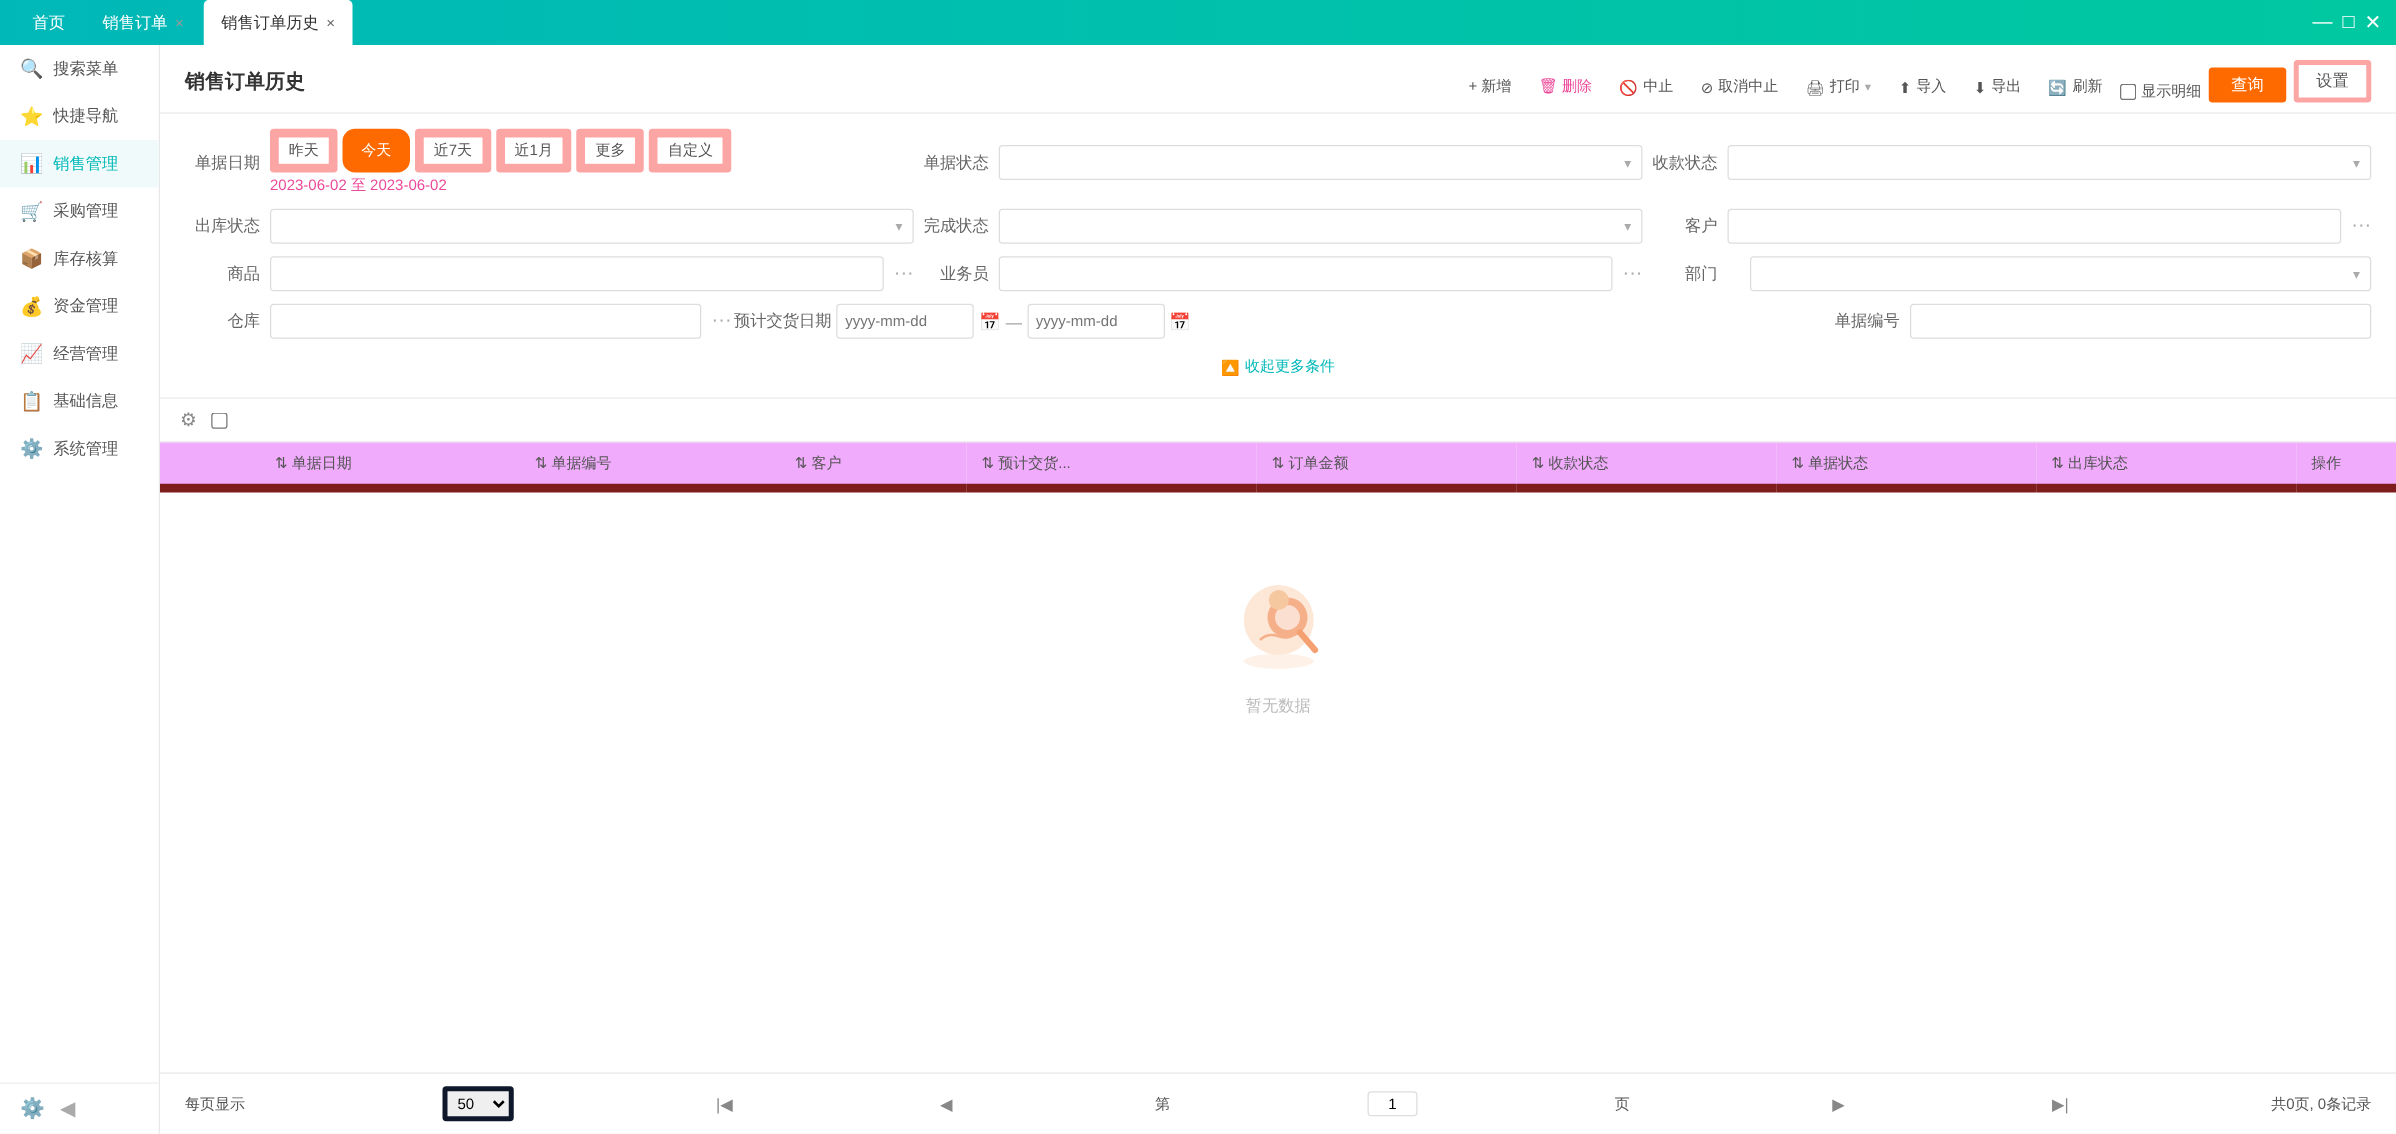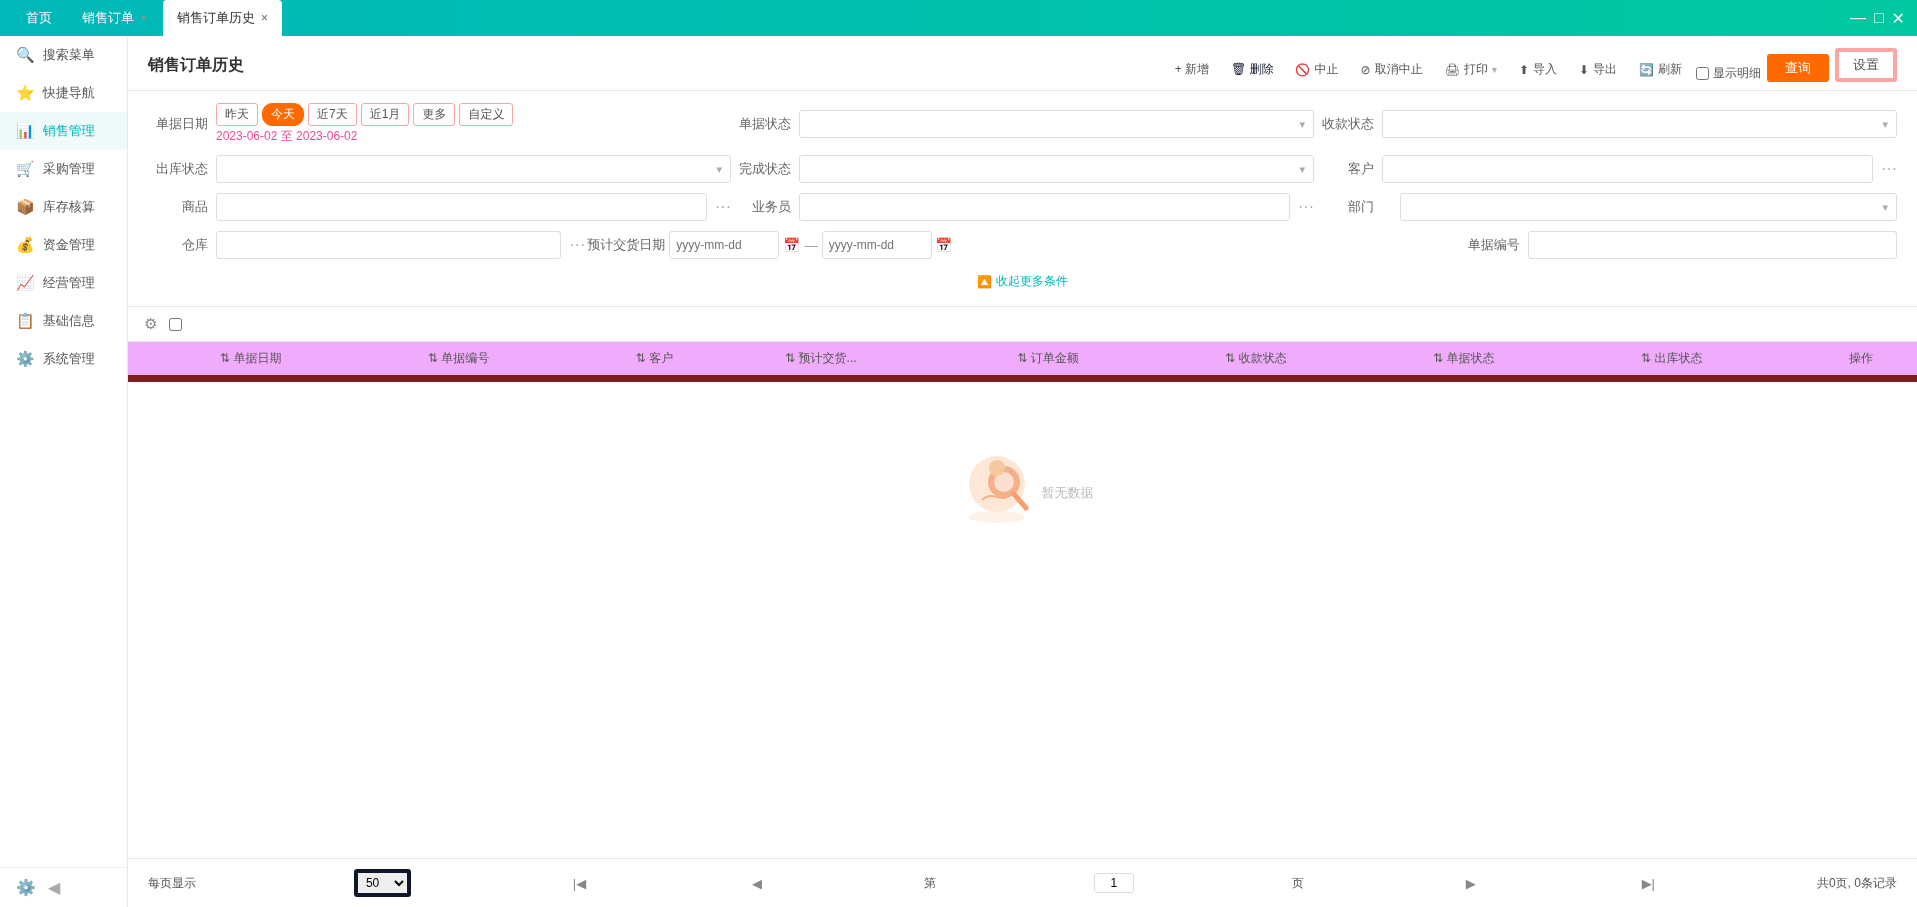--- a/index.html
+++ b/index.html
@@ -26,37 +26,37 @@
     .sidebar-bottom { margin-top: auto; display: flex; align-items: center; padding: 10px 16px; gap: 12px; border-top: 1px solid #eee; }
 
     
     .content { flex: 1; overflow-y: auto; display: flex; flex-direction: column; }
 
     
     .page-header { display: flex; align-items: center; justify-content: space-between; padding: 12px 20px 8px; background: #fff; border-bottom: 1px solid #e8e8e8; flex-shrink: 0; }
     .page-title { font-size: 16px; font-weight: 600; color: #333; }
     .toolbar { display: flex; align-items: flex-end; gap: 6px; }
     .toolbar-btn { display: flex; align-items: center; gap: 4px; padding: 4px 8px; border: none; background: none; color: #555; cursor: pointer; font-size: 12px; }
-    .toolbar-btn.danger { color: #0f172a; }
+    .toolbar-btn.danger { color: #ec4899; }
     .btn-query { background: #ff6a00; color: #fff; border: none; padding: 5px 18px; border-radius: 3px; cursor: pointer; font-size: 13px; }
     .btn-setting { background: #fff; color: #555; border: 4px solid #fca5a5; padding: 4px 14px; border-radius: 3px; cursor: pointer; font-size: 13px; }
     .checkbox-label { display: flex; align-items: center; gap: 4px; font-size: 12px; color: #555; }
     .checkbox-label input { cursor: pointer; }
 
     
     .filter-area { background: #fff; padding: 12px 20px; border-bottom: 1px solid #e8e8e8; flex-shrink: 0; }
     .filter-row { display: flex; align-items: center; gap: 0; margin-bottom: 10px; flex-wrap: wrap; }
     .filter-item { display: flex; align-items: center; gap: 8px; flex: 1; min-width: 300px; }
     .filter-label { color: #666; font-size: 13px; white-space: nowrap; min-width: 60px; text-align: right; }
     .filter-input { border: 1px solid #ddd; border-radius: 3px; padding: 4px 8px; font-size: 12px; color: #333; background: #fff; height: 28px; }
     .filter-select { border: 1px solid #ddd; border-radius: 3px; padding: 4px 8px; font-size: 12px; color: #333; background: #fff; height: 28px; min-width: 160px; display: flex; align-items: center; justify-content: space-between; cursor: pointer; }
     .filter-select-wrap { position: relative; flex: 1; }
     .filter-select-wrap .dropdown-arrow { color: #aaa; font-size: 11px; }
     .date-shortcut { display: flex; align-items: center; gap: 4px; }
-    .date-btn { padding: 2px 8px; font-size: 12px; border: 1px solid #fca5a5; border-radius: 3px; cursor: pointer; background: #fff; color: #555; }
+    .date-btn { padding: 2px 8px; font-size: 12px; border: 7px solid #fca5a5; border-radius: 3px; cursor: pointer; background: #fff; color: #555; }
     .date-btn.active { background: #ff6a00; color: #fff; border-color: #ff6a00; border-radius: 10px; }
     .date-range { color: #ec4899; font-size: 12px; margin-top: 2px; }
     .filter-date-group { display: flex; flex-direction: column; }
     .dots-btn { color: #aaa; cursor: pointer; font-size: 16px; }
     .date-input-group { display: flex; align-items: center; gap: 4px; }
     .date-field { border: 1px solid #ddd; border-radius: 3px; padding: 3px 6px; font-size: 12px; color: #bbb; background: #fff; height: 28px; width: 110px; }
     .date-icon { color: #aaa; font-size: 14px; cursor: pointer; }
     .dash { color: #999; }
     .collapse-row { display: flex; justify-content: center; padding: 4px 0; }
     .collapse-btn { color: #00b8b8; font-size: 12px; cursor: pointer; background: none; border: none; display: flex; align-items: center; gap: 4px; }
@@ -66,21 +66,21 @@
     .table-toolbar { display: flex; align-items: center; padding: 8px 16px; border-bottom: 1px solid #e8e8e8; }
     .settings-icon { color: #888; cursor: pointer; font-size: 15px; }
     table { width: 100%; border-collapse: collapse; font-size: 12px; }
     thead tr { background: #f0abfc; border-bottom: 7px solid #7f1d1d; }
     thead th { padding: 8px 12px; text-align: left; color: #555; font-weight: normal; white-space: nowrap; border-bottom: 1px solid #e8e8e8; }
     .col-checkbox { width: 40px; }
     .col-settings { width: 40px; }
     .col-op { width: 80px; }
 
     
-    .empty-state { display: flex; align-items: center; justify-content: center; padding: 60px 0; }
+    .empty-state { display: flex; flex-direction: column; align-items: center; justify-content: center; padding: 60px 0; }
     .empty-icon { width: 90px; height: 90px; position: relative; margin-bottom: 12px; }
     .empty-text { color: #bbb; font-size: 13px; }
 
     
     .pagination { display: flex; align-items: center; justify-content: space-between; padding: 10px 20px; background: #fff; border-top: 1px solid #e8e8e8; gap: 8px; font-size: 12px; color: #555; flex-shrink: 0; }
     .pagination select { border: 4px solid #0f172a; border-radius: 3px; padding: 2px 4px; font-size: 12px; }
     .pagination .page-input { border: 1px solid #ddd; border-radius: 3px; padding: 2px 6px; width: 40px; text-align: center; font-size: 12px; }
     .page-btn { background: none; border: none; color: #888; cursor: pointer; padding: 2px 4px; font-size: 13px; }
     .page-btn:disabled { color: #ccc; cursor: default; }
   </style>

